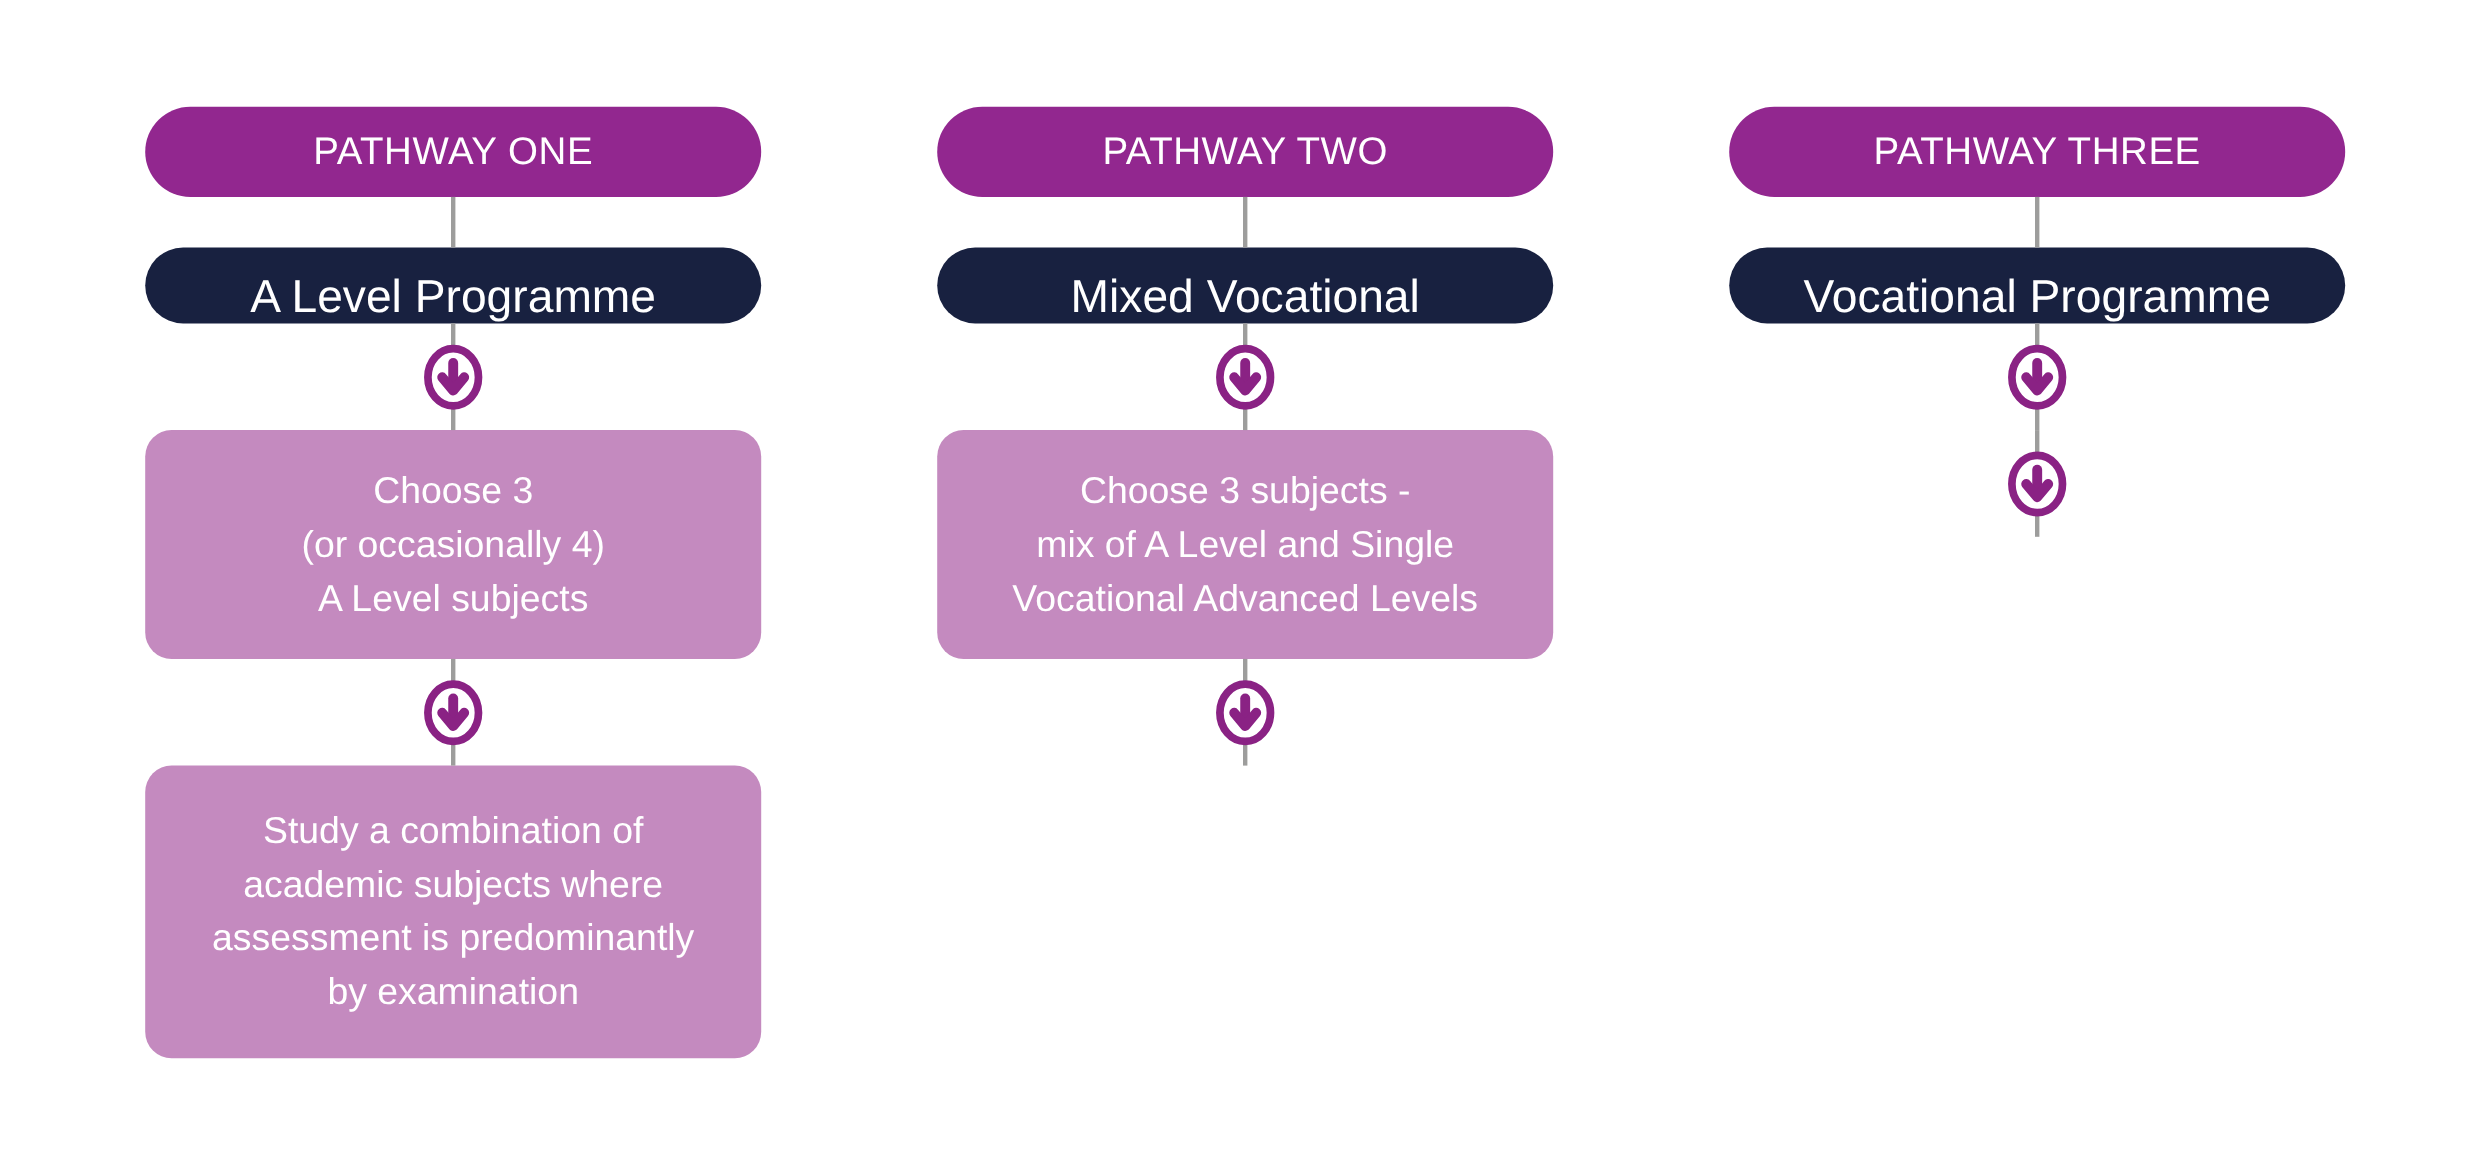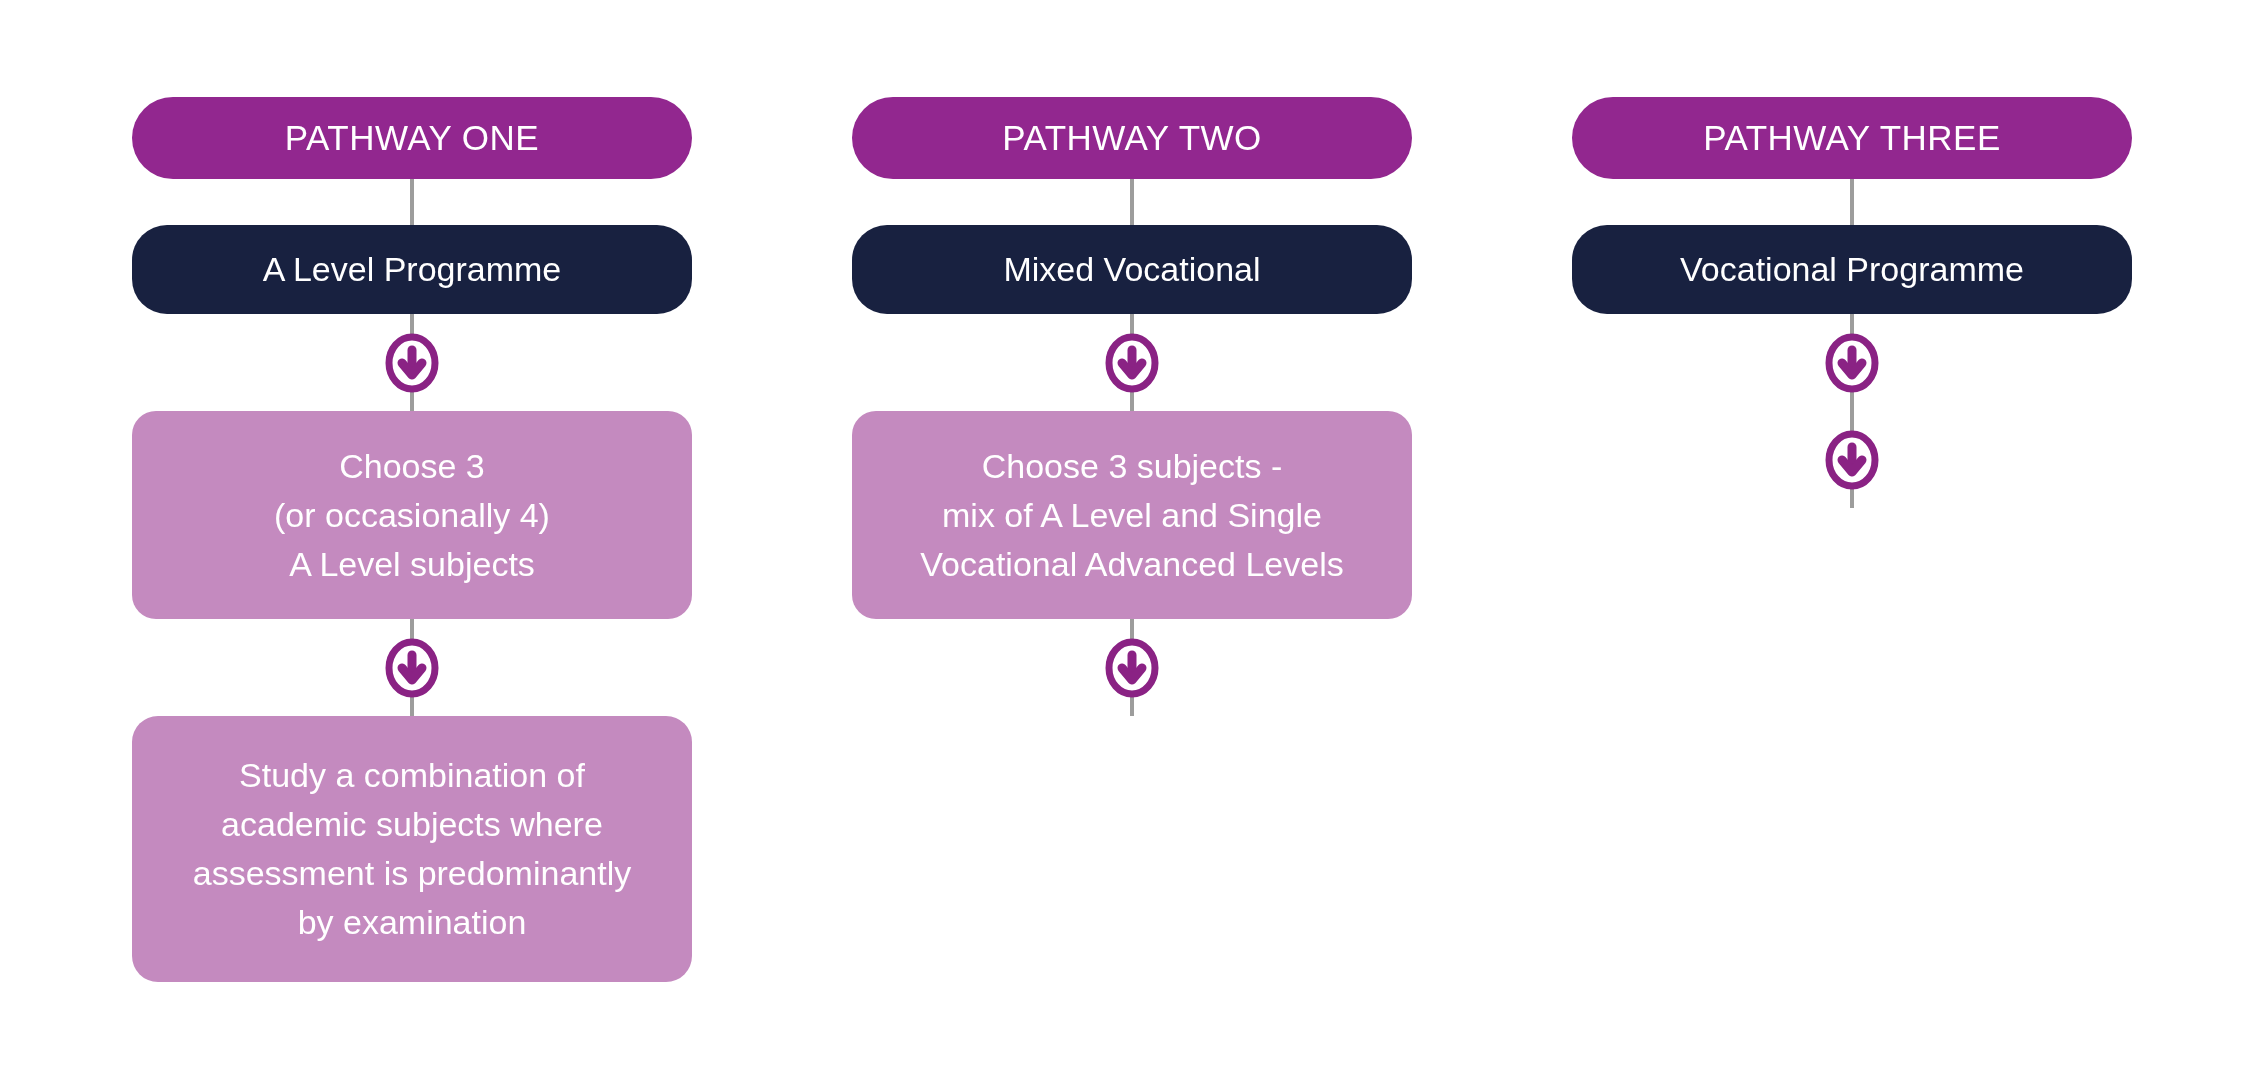--- a/index.html
+++ b/index.html
@@ -37,24 +37,25 @@
     text-align: center;
   }
   .pill.header {
     height: 82px;
     border-radius: 41px;
     background: var(--header-purple, #92278F);
     font-size: 35px;
     letter-spacing: 0.5px;
   }
   .pill.programme {
-    height: 89px;
+    height: 69px;
     border-radius: 35px;
     background: var(--navy, #182140);
-    font-size: 34px;
+    font-size: 42px;
+    align-items: flex-end;
   }
   .connector {
     position: relative;
     height: 46px;
     display: flex;
     justify-content: center;
   }
   .connector.with-arrow { height: 97px; }
   .connector .line {
     width: 4px;
@@ -74,21 +75,21 @@
     display: flex;
     align-items: center;
     justify-content: center;
     text-align: center;
     font-size: 34px;
     line-height: 49px;
     white-space: pre-line;
     padding: 10px 24px;
   }
   .box.choose { height: 208px; }
-  .box.desc { height: 266px; border-radius: 26px; }
+  .box.desc { height: 266px; }
 </style>
 </head>
 <body>
 
 <div class="canvas">
   <div class="columns">
 
     <section class="column">
       <div class="pill header">
         <span>PATHWAY ONE</span>

